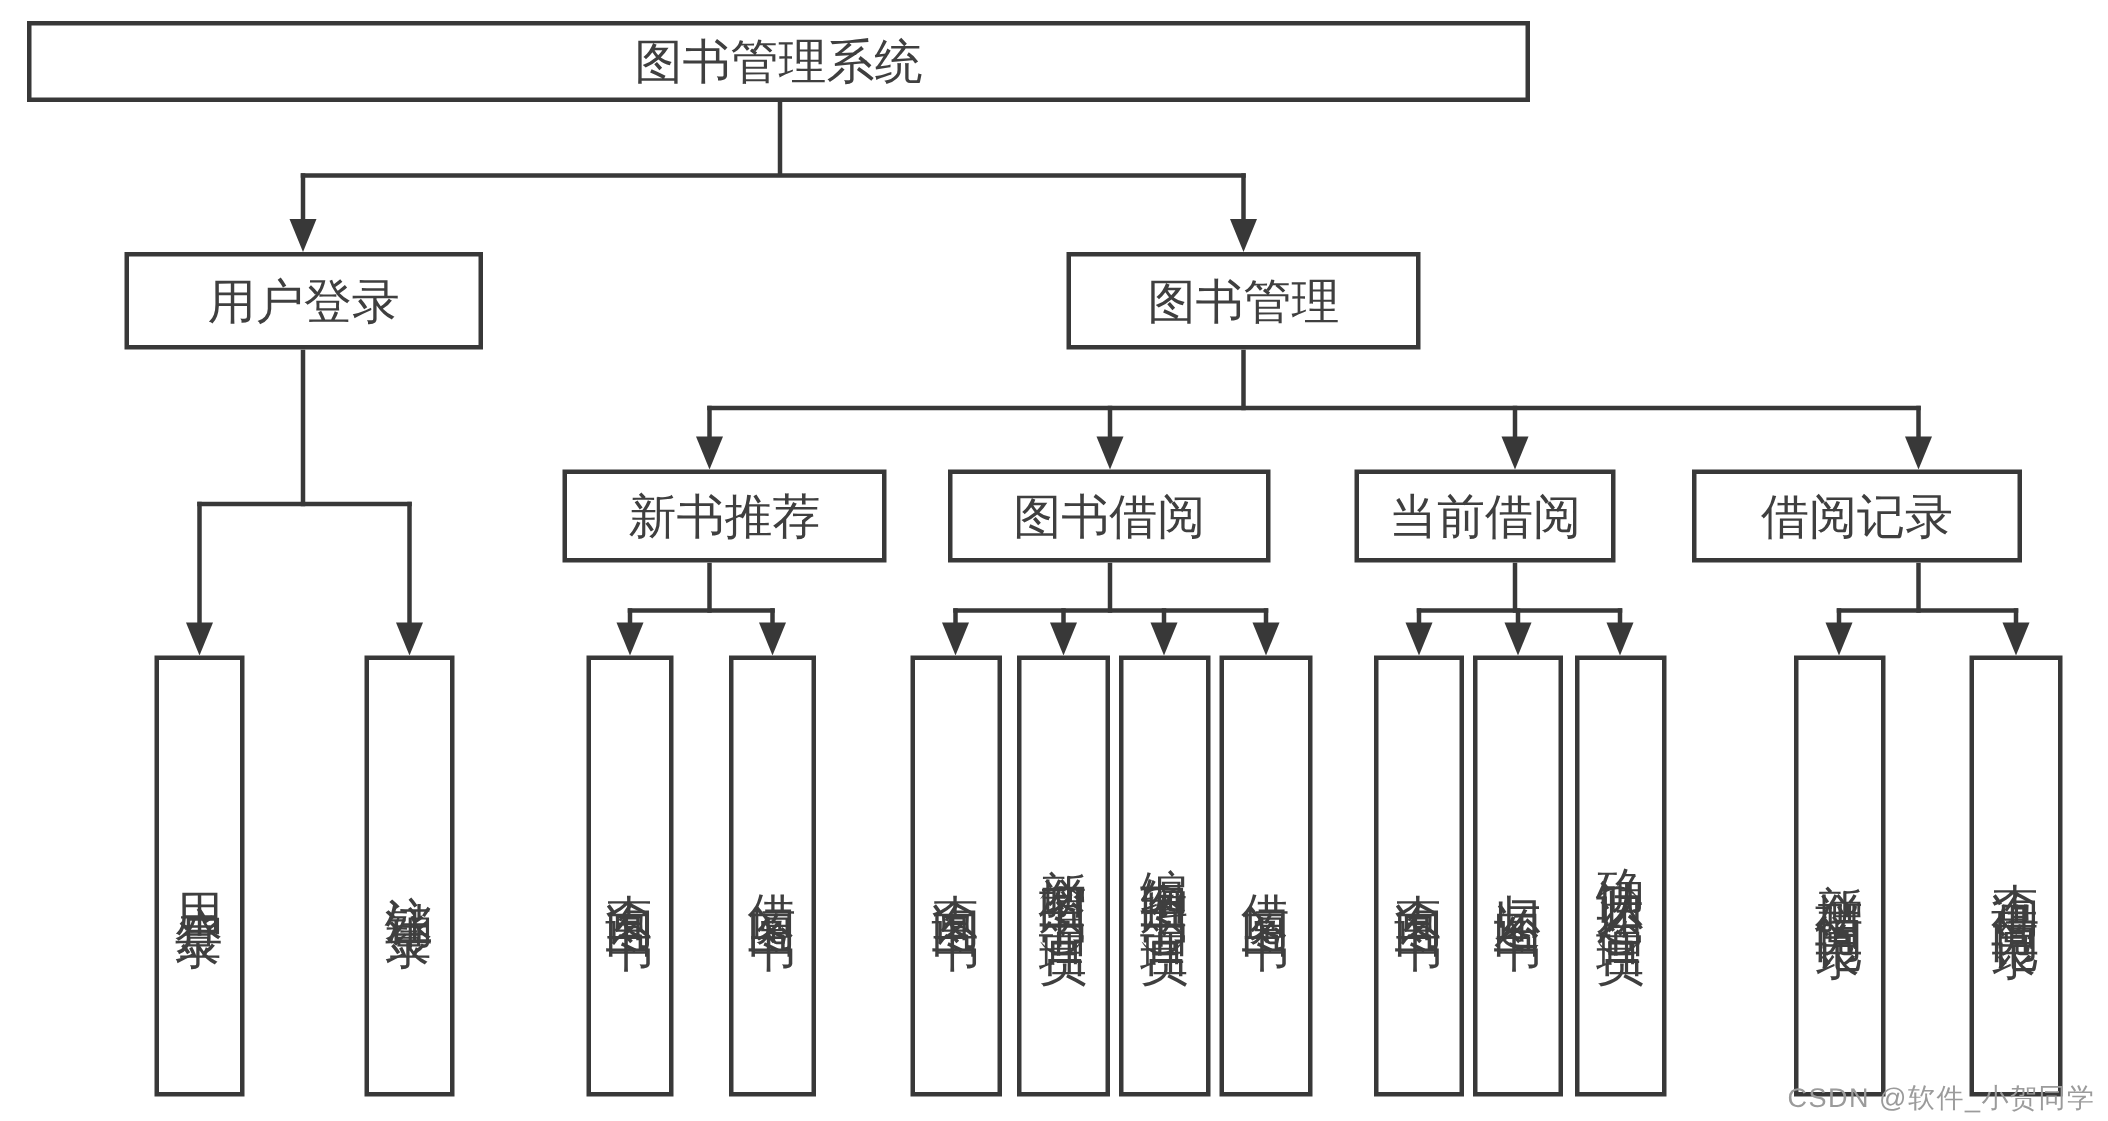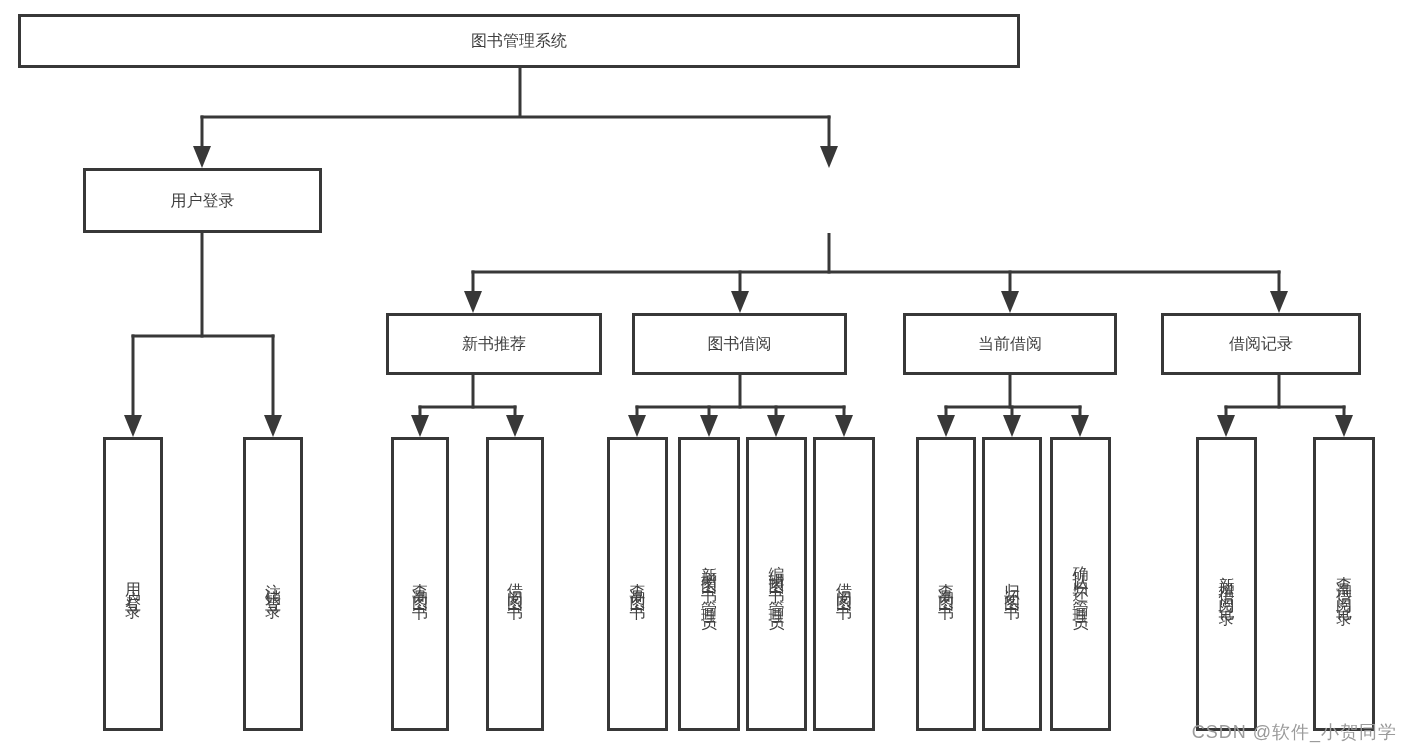--- a/index.html
+++ b/index.html
@@ -6,33 +6,33 @@
   * { margin:0; padding:0; box-sizing:border-box; }
   body { background:var(--background); font-family:"Liberation Sans","DejaVu Sans",sans-serif; }
   .canvas { position:relative; width:1405px; height:747px; background:var(--background); overflow:hidden; }
   .wires { position:absolute; left:0; top:0; width:1405px; height:747px; }
   .box {
     position:absolute;
     border:3px solid var(--line);
     background:#ffffff;
     display:flex; align-items:center; justify-content:center;
     color:var(--text);
-    font-size:16px;
+    font-size:32px;
     line-height:1;
     z-index:2;
   }
   .box.root   { left:18px;  top:14px;  width:1002px; height:54px; }
   .box.lvl1   { top:168px; height:65px; }
   .b-user     { left:83px;  width:239px; }
   .b-mgmt     { left:711px; width:236px; }
   .box.lvl2   { top:313px; height:62px; }
-  .b-recommend{ left:386px;  width:216px; }
+  .b-recommend{ left:375px;  width:216px; }
   .b-borrow   { left:632px;  width:215px;align-items:center; }
-  .b-current  { left:903px;  width:214px; }
-  .b-records  { left:1161px; width:200px; }
+  .b-current  { left:903px;  width:174px; }
+  .b-records  { left:1128px; width:220px; }
   .box.leaf   { top:437px; height:294px; }
   .leaf span  { writing-mode:vertical-rl; text-orientation:mixed; letter-spacing:7px; white-space:nowrap; }
   .l-a1 { left:103px;  width:60px; }
   .l-a2 { left:243px;  width:60px; }
   .l-b1 { left:391px;  width:58px; }
   .l-b2 { left:486px;  width:58px; }
   .l-c1 { left:607px;  width:61px; }
   .l-c2 { left:678px;  width:62px; }
   .l-c3 { left:746px;  width:61px; }
   .l-c4 { left:813px;  width:62px; }
@@ -114,20 +114,23 @@
     <polygon points="1335,415 1353,415 1344,437" fill="#383838" stroke="none"></polygon>
   </svg>
 
   <div class="box root">
     <span>图书管理系统</span>
   </div>
 
   <div class="box lvl1 b-user">
     <span>用户登录</span>
   </div>
+  <div class="box lvl1 b-mgmt">
+    <span>图书管理</span>
+  </div>
 
   <div class="box lvl2 b-recommend">
     <span>新书推荐</span>
   </div>
   <div class="box lvl2 b-borrow">
     <span>图书借阅</span>
   </div>
   <div class="box lvl2 b-current">
     <span>当前借阅</span>
   </div>

